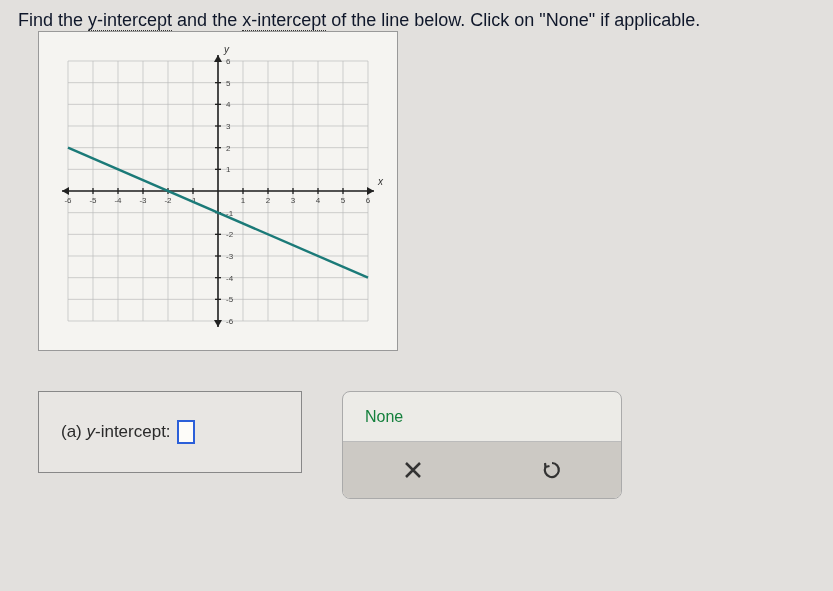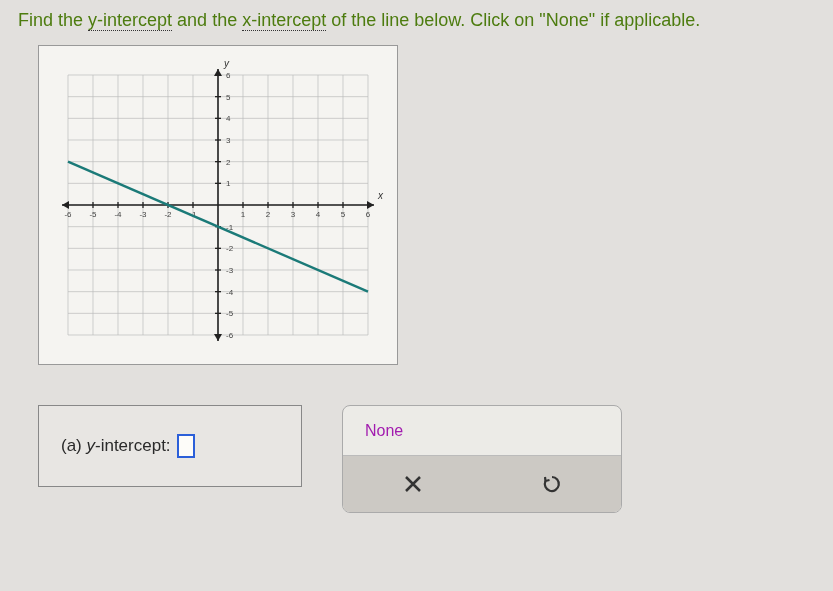--- a/index.html
+++ b/index.html
@@ -8,22 +8,22 @@
       height: 591px;
       background: #e2e0dd;
       font-family: Arial, sans-serif;
       color: #2a2a2a;
       padding: 10px 18px;
       position: relative;
     }
     .question {
       font-size: 18px;
       font-weight: 500;
-      color: #4d7c0f;
-      margin-bottom: 14px;
+      color: #0f172a;
+      margin-bottom: 0;
     }
     .dotted { border-bottom: 1.5px dotted #333; }
     .graph-wrap {
       border: 1px solid #999;
       background: #f5f4f1;
       width: 360px;
       height: 320px;
       display: flex;
       align-items: center;
       justify-content: center;
@@ -67,21 +67,21 @@
       padding: 0;
       overflow: hidden;
     }
     .none-btn {
       width: 100%;
       height: 50px;
       display: flex;
       align-items: center;
       padding-left: 22px;
       font-size: 16px;
-      color: #a21caf;
+      color: #15803d;
       border-bottom: 1px solid #bbb;
       cursor: pointer;
     }
     .action-row {
       display: flex;
       background: #ccc9c4;
       height: 56px;
     }
     .action-btn {
       flex: 1;

